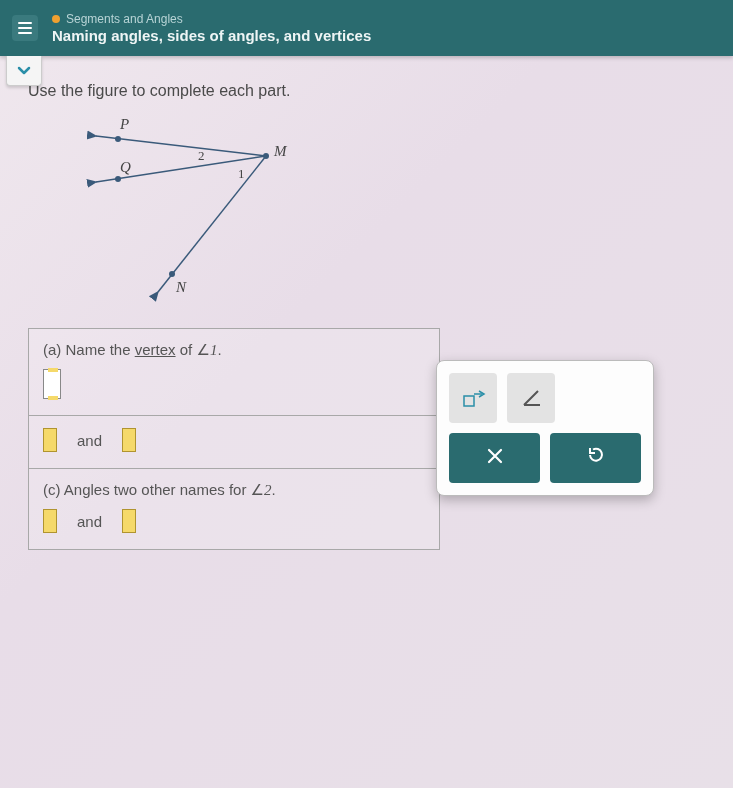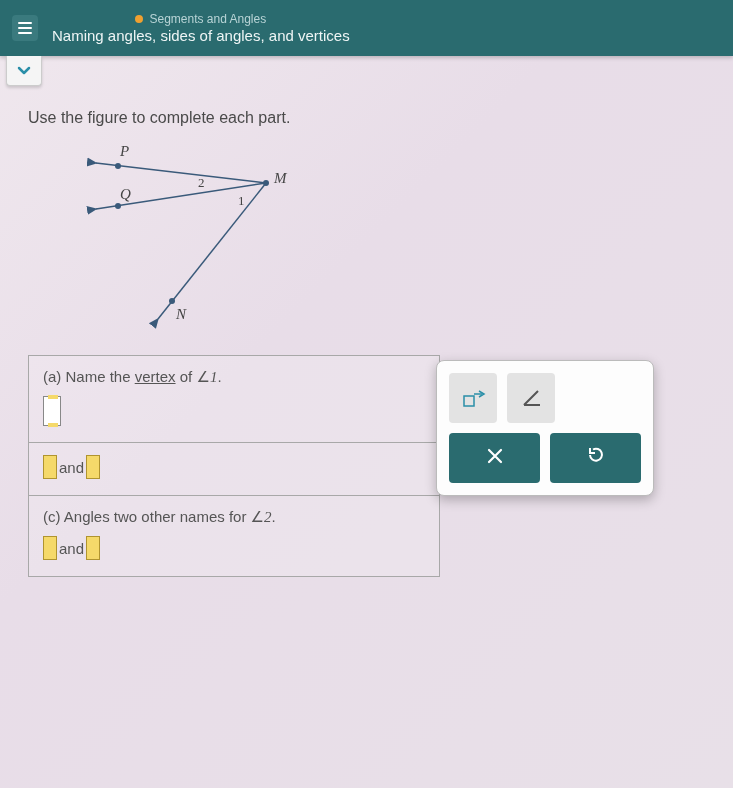--- a/index.html
+++ b/index.html
@@ -33,53 +33,53 @@
       margin-right: 14px;
       cursor: pointer;
     }
     .menu-icon span {
       display: block;
       width: 14px;
       height: 2px;
       background: #fff;
       border-radius: 1px;
     }
-    .header-text { display: flex; flex-direction: column; align-items: center; }
+    .header-text { display: flex; flex-direction: column; }
     .breadcrumb {
       font-size: 12px;
       color: #b8d4d6;
       display: flex;
       align-items: center;
       gap: 6px;
     }
     .dot {
       width: 8px; height: 8px; border-radius: 50%;
       background: #f0a030;
       display: inline-block;
     }
-    .title { font-size: 15px; font-weight: normal; color: #eef5f5; margin-top: 1px; }
+    .title { font-size: 15px; font-weight: bold; color: #eef5f5; margin-top: 1px; }
     .expand-tab {
       position: absolute;
       top: 56px;
       left: 6px;
       width: 36px;
       height: 30px;
       background: #f5f5f5;
       border: 1px solid #ccc;
       border-top: none;
       border-radius: 0 0 4px 4px;
       display: flex;
       align-items: center;
       justify-content: center;
       cursor: pointer;
       box-shadow: 0 2px 3px rgba(0,0,0,0.15);
     }
     .expand-tab svg { width: 16px; height: 16px; }
     .content {
-      padding: 53px 28px 20px 28px;
+      padding: 26px 28px 20px 28px;
     }
     .instruction {
       font-size: 16px;
       color: #4a4a4a;
     }
     .figure {
       margin: 14px 0 20px 50px;
       width: 220px;
       height: 190px;
     }
@@ -90,21 +90,21 @@
     }
     .qrow {
       border-bottom: 1px solid #a8a8a8;
       padding: 12px 14px 16px 14px;
       color: #555;
       font-size: 15px;
     }
     .qrow:last-child { border-bottom: none; }
     .qprompt { margin-bottom: 10px; }
     .underline { text-decoration: underline; }
-    .answer-line { display: flex; align-items: center; gap: 2px; font-size: 15px; }
+    .answer-line { display: flex; align-items: center; gap: 20px; font-size: 15px; }
     .input-box {
       display: inline-block;
       width: 14px;
       height: 24px;
       border: 1px solid #b0942f;
       background: #f5d96a;
       cursor: text;
     }
     .input-box.active {
       width: 18px;

